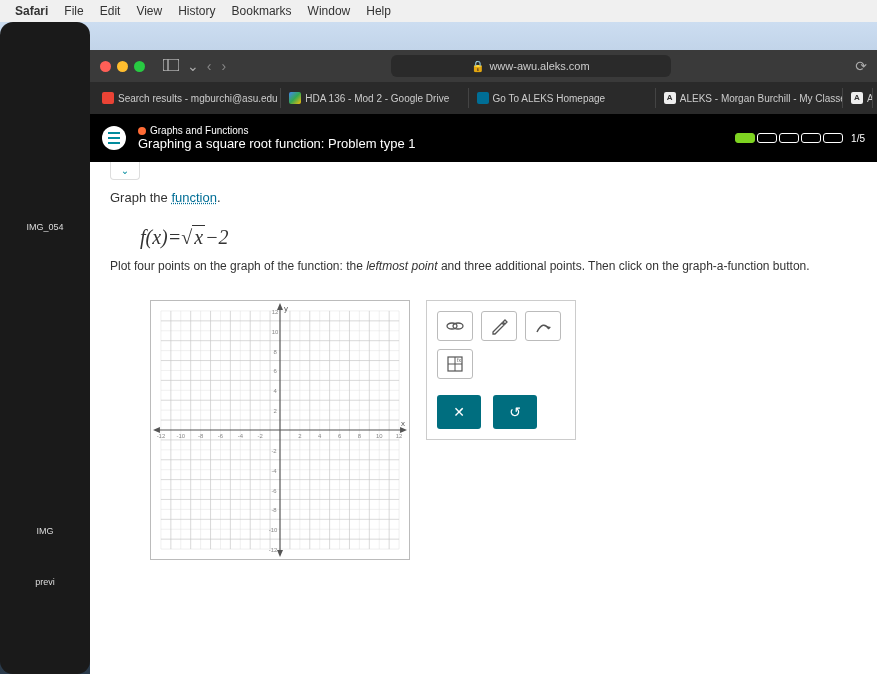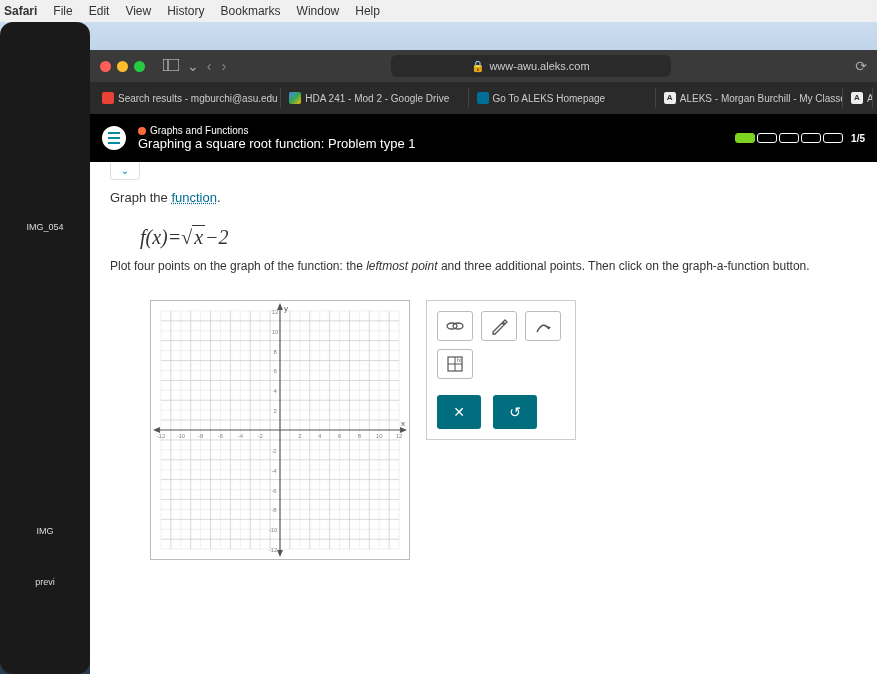--- a/index.html
+++ b/index.html
@@ -9,21 +9,21 @@
       width: 877px;
       height: 674px;
       overflow: hidden;
       position: relative;
     }
     .mac-menubar {
       background: #f0f0f0;
       height: 22px;
       display: flex;
       align-items: center;
-      padding: 0 4px;
+      padding: 0 15px;
       font-size: 12px;
       color: #333;
       gap: 16px;
     }
     .mac-menubar span { cursor: default; }
     .mac-menubar .bold { font-weight: 600; }
     .dark-area {
       position: absolute;
       left: 0; top: 22px; bottom: 0;
       width: 90px;
@@ -138,21 +138,21 @@
       display: flex;
       gap: 2px;
       align-items: center;
     }
     .prog-seg {
       width: 20px; height: 10px;
       border: 1px solid #fff;
       border-radius: 3px;
     }
     .prog-seg.filled { background: #7ed321; border-color: #7ed321; }
-    .prog-label { font-size: 10px; margin-left: 6px; font-weight: bold; }
+    .prog-label { font-size: 10px; margin-left: 6px; }
     .problem-area {
       flex: 1;
       background: #fff;
       position: relative;
       padding: 8px 20px 20px 20px;
       font-size: 13px;
       color: #333;
     }
     .collapse-tab {
       position: absolute;
@@ -261,21 +261,21 @@
     <span class="reload-btn">⟳</span>
   </div>
 
   <div class="tab-bar">
     <div class="tab">
       <span class="tab-favicon fav-gmail"></span>
       <span>Search results - mgburchi@asu.edu</span>
     </div>
     <div class="tab">
       <span class="tab-favicon fav-gdrive"></span>
-      <span>HDA 241 - Mod 2 - Google Drive</span>
+      <span>HDA 136 - Mod 2 - Google Drive</span>
     </div>
     <div class="tab">
       <span class="tab-favicon fav-aleks"></span>
       <span>Go To ALEKS Homepage</span>
     </div>
     <div class="tab">
       <span class="tab-favicon fav-a">A</span>
       <span>ALEKS - Morgan Burchill - My Classes</span>
     </div>
     <div class="tab" style="flex:0 0 30px">

